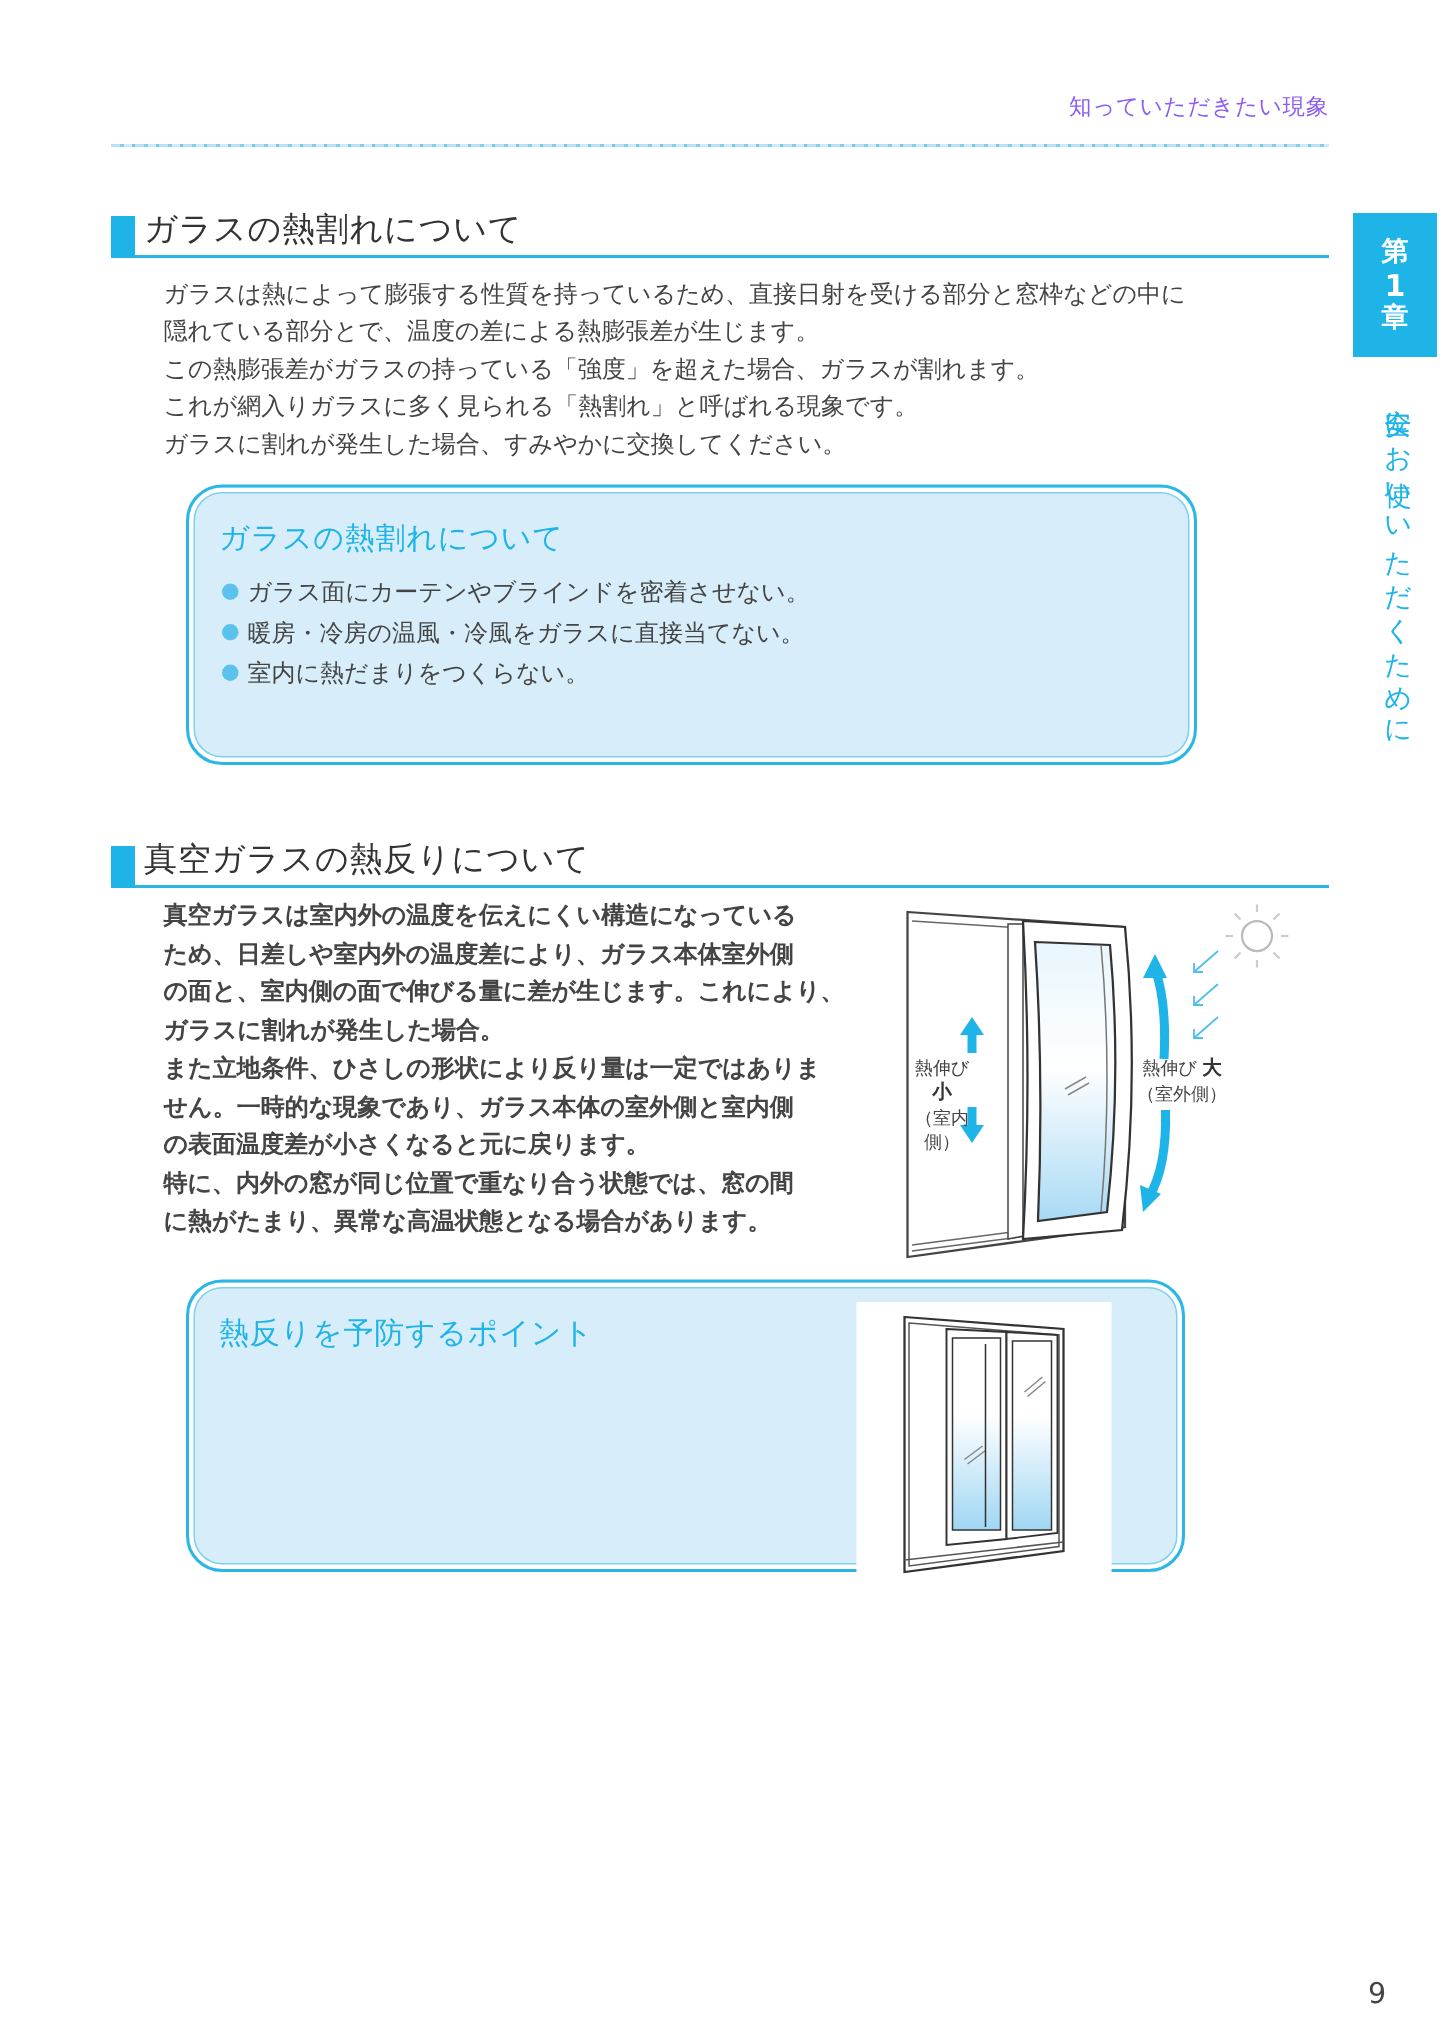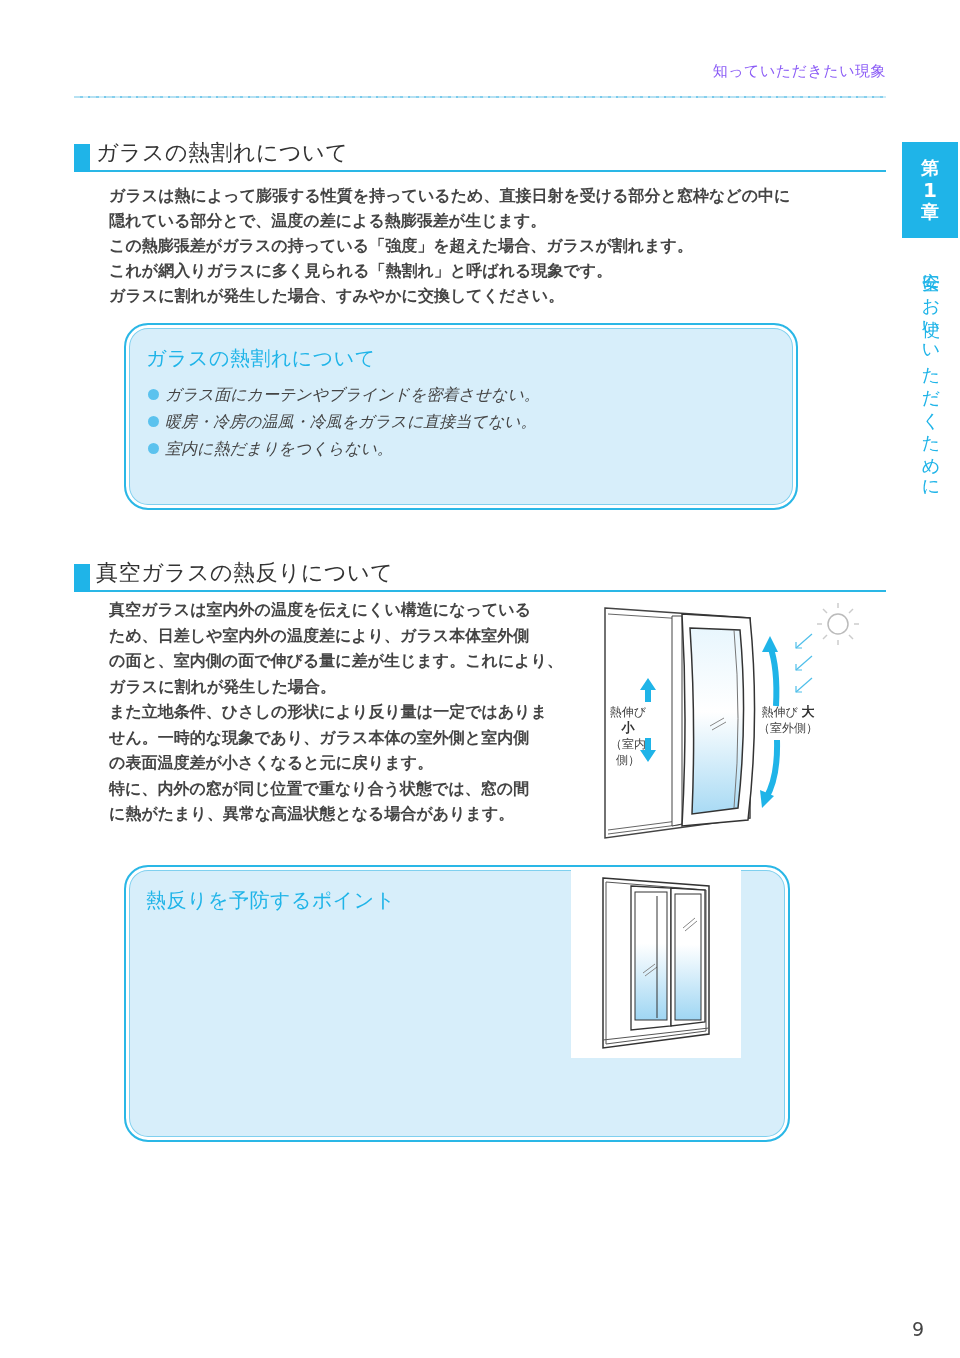--- a/index.html
+++ b/index.html
@@ -18,21 +18,21 @@
 
   .section-heading { position: absolute; left: 74px; width: 812px; height: 30px; border-bottom: 2px solid #2ab7e6; display: flex; align-items: flex-end; }
   .section-heading .bar { width: 16px; height: 28px; background: #1fb4e8; margin-bottom: -2px; margin-right: 6px; }
   .section-heading .title { font-size: 22px; color: #333; padding-bottom: 2px; letter-spacing: 0.5px; }
 
   .para { position: absolute; left: 109px; font-size: 16px; line-height: 25px; color: #444; }
   .para p { white-space: nowrap; }
 
   .point-box { position: absolute; background: #d7eefa; border: 2px solid #2ab7e6; border-radius: 24px; box-shadow: inset 0 0 0 3px #ffffff, inset 0 0 0 4px #7fd0ef; }
   .point-box .box-title { position: absolute; left: 20px; top: 20px; font-size: 20px; color: #1fb4e8; letter-spacing: 0.5px; }
-  .point-box ul { position: absolute; left: 22px; list-style: none; font-size: 16px; color: #444; font-style: italic; }
+  .point-box ul { position: absolute; left: 22px; list-style: none; font-size: 16px; color: #444; }
   .point-box li { line-height: 27px; white-space: nowrap; display: flex; }
   .point-box .dot { display: inline-block; width: 11px; height: 11px; border-radius: 50%; background: #5bc2ee; margin-right: 6px; margin-top: 8px; flex-shrink: 0; }
 
   .fig1 { position: absolute; left: 600px; top: 598px; width: 270px; height: 246px; }
   .fig2 { position: absolute; left: 571px; top: 868px; width: 170px; height: 190px; background: #fff; }
   .lbl { position: absolute; font-size: 12px; color: #444; text-align: center; line-height: 16px; }
   .lbl b { font-size: 13px; color: #333; }
 
   .page-number { position: absolute; top: 1318px; left: 912px; font-size: 19px; color: #444; }
 </style>
@@ -47,21 +47,21 @@
   <span class="num">1</span>
   <span>章</span>
 </div>
 <div class="chapter-title">安全にお使いいただくために</div>
 
 <div class="section-heading" style="top:142px;">
   <span class="bar"></span>
   <span class="title">ガラスの熱割れについて</span>
 </div>
 
-<div class="para" style="top:183px;font-weight:bold;">
+<div class="para" style="top:183px;">
   <p>ガラスは熱によって膨張する性質を持っているため、直接日射を受ける部分と窓枠などの中に</p>
   <p>隠れている部分とで、温度の差による熱膨張差が生じます。</p>
   <p>この熱膨張差がガラスの持っている「強度」を超えた場合、ガラスが割れます。</p>
   <p>これが網入りガラスに多く見られる「熱割れ」と呼ばれる現象です。</p>
   <p>ガラスに割れが発生した場合、すみやかに交換してください。</p>
 </div>
 
 <div class="point-box" style="left:124px; top:323px; width:674px; height:187px;">
   <div class="box-title">ガラスの熱割れについて</div>
   <ul style="top:56px;">
@@ -154,21 +154,21 @@
   <div class="lbl" style="left:6px; top:106px; width:44px;">
     <span>熱伸び</span> <b>小</b><br>
     <span>（室内側）</span>
   </div>
   <div class="lbl" style="left:152px; top:106px; width:72px;">
     <span>熱伸び</span> <b>大</b><br>
     <span>（室外側）</span>
   </div>
 </div>
 
-<div class="point-box" style="left:124px; top:853px; width:666px; height:277px;margin-top:12px;">
+<div class="point-box" style="left:124px; top:853px; width:666px; height:195px;">
   <div class="box-title">熱反りを予防するポイント</div>
 </div>
 
 <div class="fig2">
   <svg width="170" height="190" viewBox="0 0 170 190">
     <defs>
       <linearGradient id="glassG2" x1="0" y1="0" x2="0" y2="1">
         <stop offset="0" stop-color="#ffffff"></stop>
         <stop offset="0.4" stop-color="#ffffff"></stop>
         <stop offset="1" stop-color="#9fd6f3"></stop>

